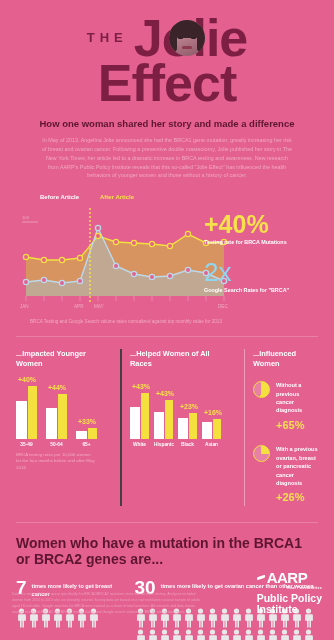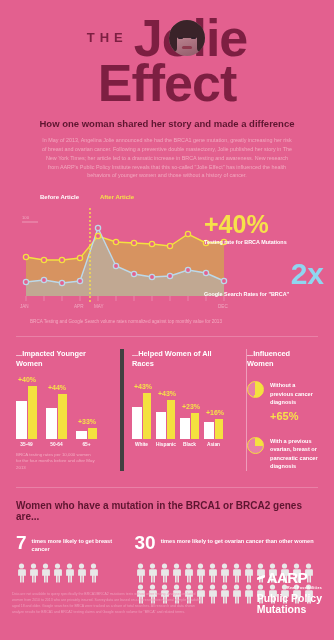--- a/index.html
+++ b/index.html
@@ -71,38 +71,38 @@
   }
   .flag.before { left:32px; color:#ffffff; }
   .flag.after  { left:92px; color:#f6e14a; }
   .chart-area { position:relative; height:96px; }
   .chart-svg { display:block; }
   .callouts {
     position:absolute; right:2px; top:4px; width:120px; text-align:left;
   }
   .big40 { color:#f6e14a; font-size:25px; font-weight:bold; line-height:1; }
   .cap40 { color:#ffffff; font-size:5.4px; font-weight:bold; margin-top:2px; }
-  .big2x { color:#8fd6f0; font-size:30px; font-weight:bold; line-height:1; margin-top:14px;text-align:right; }
+  .big2x { color:#8fd6f0; font-size:26px; font-weight:normal; line-height:1; margin-top:14px; }
   .cap2x { color:#ffffff; font-size:5.4px; font-weight:bold; margin-top:2px; }
   .xlabels { position:relative; height:10px; margin-left:0; }
   .xlab { position:absolute; color:#f0a9c2; font-size:4.6px; }
   .chart-note {
     color:#f3aac1; font-size:4.6px; margin-top:5px; padding-left:22px;
   }
 
   .hr { height:1px; background:#ef9cbb; opacity:.55; margin:12px 16px; }
 
   
   .sec { padding:0 16px; }
   .sec-title { color:#5e1530; font-size:10.5px; font-weight:bold; margin-bottom:12px; }
   .cols { display:flex; gap:23px; }
   .col { position:relative; }
   .col.c1 { width:108px; }
-  .col.c2 { width:110px; padding-left:8px; border-left:4px solid #404040; }
-  .col.c3 { width:104px; border-left:1px solid #ef9cbb; }
+  .col.c2 { width:110px; padding-left:8px; border-left:2px solid #404040; }
+  .col.c3 { width:104px; padding-left:8px; border-left:1px solid #ef9cbb; }
   .col-head { color:#ffffff; font-size:7.4px; font-weight:bold; line-height:1.35; min-height:20px; }
 
   .bars { display:flex; align-items:flex-end; gap:9px; height:58px; margin-top:12px; }
   .bars.races { gap:5px; }
   .grp { position:relative; display:flex; align-items:flex-end; gap:1px; }
   .bw { width:11px; background:#ffffff; }
   .by { width:9px; background:#f4e13f; }
   .bars.races .bw { width:10px; }
   .bars.races .by { width:8px; }
   .pct {
@@ -337,31 +337,32 @@
           <span class="pie p53"></span>
           <span class="inf-txt">
             <span>Without a previous cancer diagnosis</span>
             <span class="inf-pct" style="display:block;">+65%</span>
           </span>
         </div>
         <div class="inf-row">
           <span class="pie p26"></span>
           <span class="inf-txt">
             <span>With a previous ovarian, breast or pancreatic cancer diagnosis</span>
+            <span class="inf-pct" style="display:block;">+26%</span>
           </span>
         </div>
       </div>
 
     </div>
   </div>
 
   <div class="hr" style="margin-top:16px;"></div>
 
   <div class="sec">
-    <div class="sec-title" style="font-size:10px;">Women who have a mutation in the BRCA1 or BRCA2 genes are...</div>
+    <div class="sec-title" style="font-size:14px;">Women who have a mutation in the BRCA1 or BRCA2 genes are...</div>
 
     <div class="stats">
       <div class="stat" style="width:110px;">
         <span class="stat-num">7</span>
         <span class="stat-txt">times more likely to get breast cancer</span>
       </div>
       <div class="stat" style="width:186px;">
         <span class="stat-num">30</span>
         <span class="stat-txt">times more likely to get ovarian cancer than other women</span>
       </div>
@@ -530,18 +531,18 @@
   <div class="footer">
     <div class="foot-flex">
       <div class="disclaimer">Data are not available to query specifically the BRCA1/BRCA2 mutations tests without other testing. Analyses included women from 2010 to 2013 who are privately insured. Survey data are based on a representative national sample of adults aged 18 and older. Google searches for BRCA were tracked as a share of total searches. All research and data shown analyze results for BRCA1 and BRCA2 testing claims and Google search volume for "BRCA" and related terms.</div>
       <div class="brand">
         <div class="aarp">
           <span class="swoosh"></span>
           <span>AARP</span>
         </div>
         <div class="aarp-sub">Real Possibilities</div>
         <div class="ppi">Public Policy</div>
-        <div class="ppi" style="margin-top:0;">Mutations</div>
+        <div class="ppi" style="margin-top:0;">Institute</div>
       </div>
     </div>
   </div>
 
 </div>
 
 </body></html>

